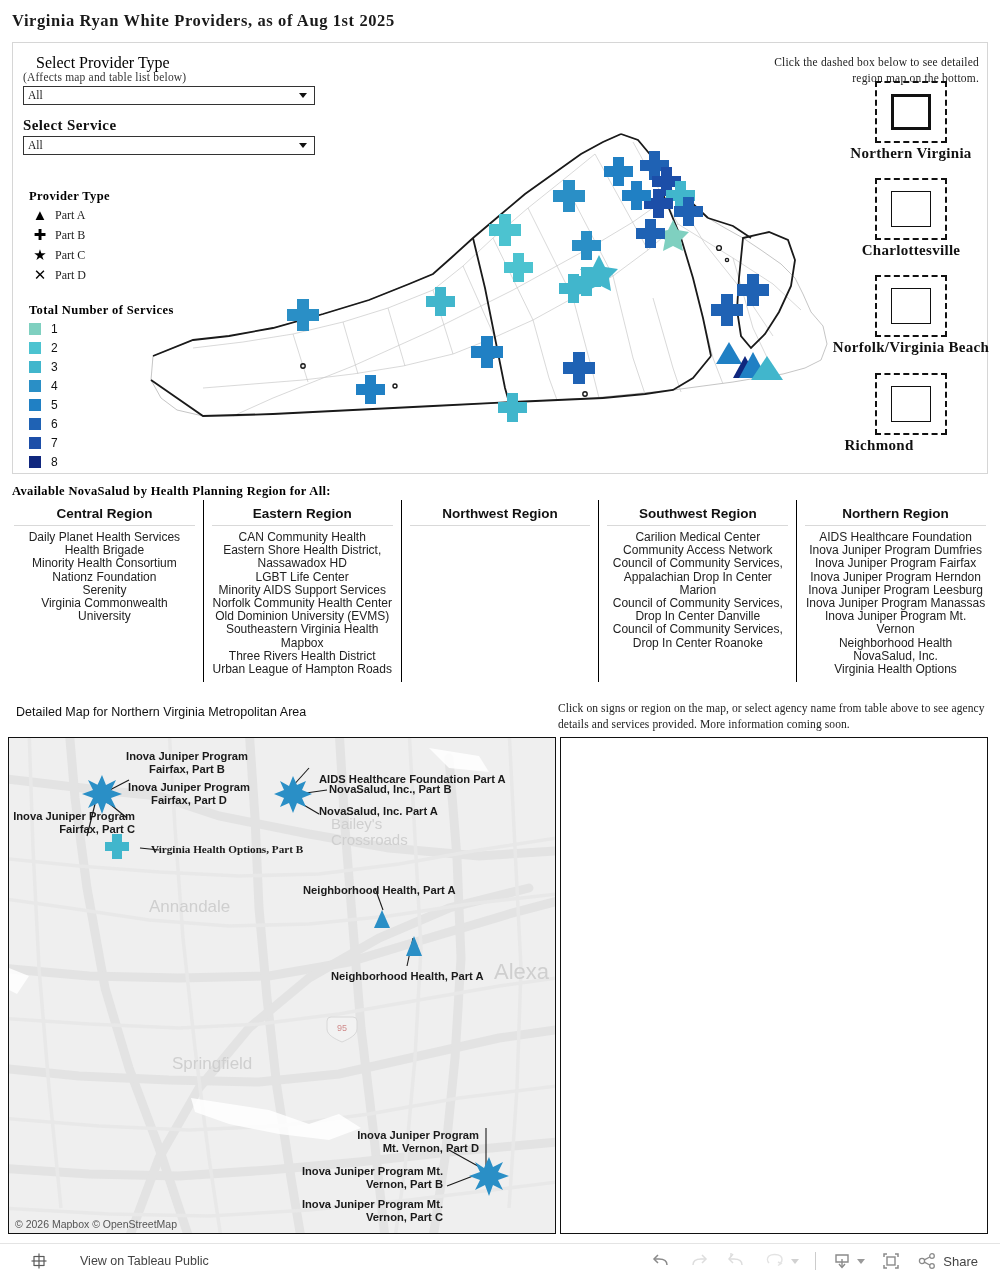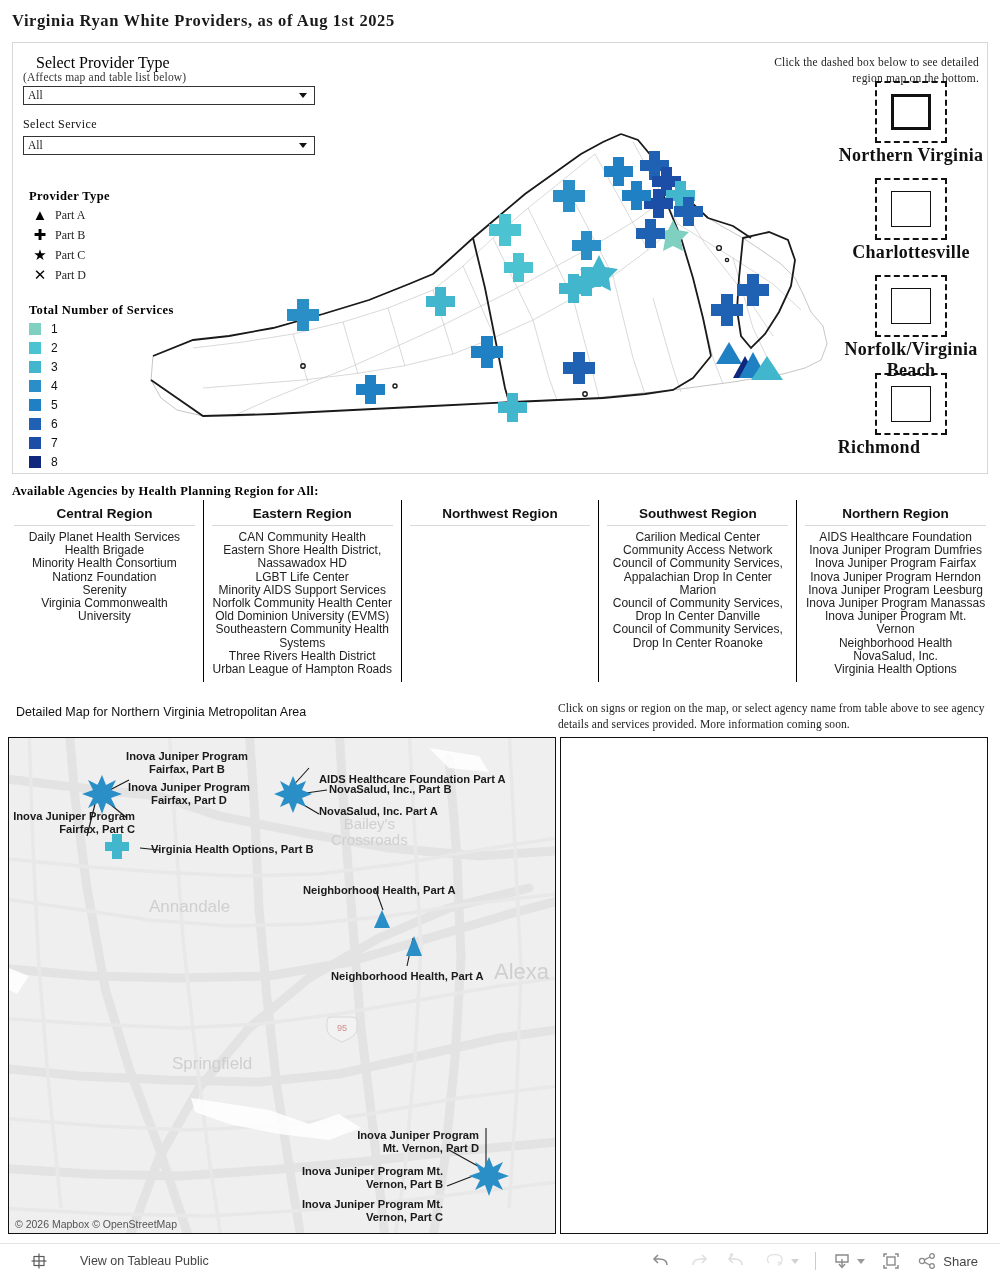--- a/index.html
+++ b/index.html
@@ -12,21 +12,21 @@
     position:absolute;left:12px;top:11px;
     font-family:"Liberation Serif", serif;
     font-weight:bold;font-size:16.5px;letter-spacing:.6px;color:#1a1a1a;
   }
   
   .top-panel{
     position:absolute;left:12px;top:42px;width:976px;height:432px;
     border:1px solid #d6d6d6;box-sizing:border-box;background:#fff;
   }
   .ctrl-label{
-    font-family:"Liberation Serif", serif;font-weight:normal;font-size:12px;
+    font-family:"Liberation Serif", serif;font-weight:bold;font-size:15px;
     letter-spacing:.4px;color:#111;
   }
   .ctrl-sub{
     font-family:"Liberation Serif", serif;font-size:11.5px;color:#333;letter-spacing:.2px;
   }
   .ctrl-select{
     width:292px;height:19px;border:1px solid #333;background:#fff;
     box-sizing:border-box;position:relative;
     font-family:"Liberation Serif", serif;font-size:11.5px;color:#222;
     display:flex;align-items:center;padding:0 4px;
@@ -48,21 +48,21 @@
 
   .hint{
     font-family:"Liberation Serif", serif;font-size:11.5px;color:#222;
     text-align:right;line-height:1.35;letter-spacing:.2px;
   }
   .regionbox{position:absolute;width:72px;height:62px;box-sizing:border-box;
     border:2px dashed #111;display:flex;align-items:center;justify-content:center;cursor:pointer;}
   .regionbox .inner{width:40px;height:36px;box-sizing:border-box;border:1.5px solid #111;}
   .regionbox.active .inner{border-width:3.5px;}
   .region-cap{position:absolute;width:180px;text-align:center;
-    font-family:"Liberation Serif", serif;font-weight:bold;font-size:18px;letter-spacing:.3px;color:#111;}
+    font-family:"Liberation Serif", serif;font-weight:bold;font-size:15px;letter-spacing:.3px;color:#111;}
 
   
   .vamap{position:absolute;left:120px;top:55px;width:700px;height:375px;}
 
   
   .agencies-title{position:absolute;left:12px;top:484px;
     font-family:"Liberation Serif", serif;font-weight:bold;font-size:12.5px;letter-spacing:.35px;}
   .agencies-wrap{position:absolute;left:6px;top:500px;width:988px;height:182px;display:flex;}
   .agcol{flex:1;padding:0 8px;box-sizing:border-box;border-right:1px solid #000000;}
   .agcol:last-child{border-right:none;}
@@ -341,21 +341,21 @@
       <g fill="#41b6cc">
           <path d="M394 304h-9v-9h-11v9h-9v11h9v9h11v-9h9z"></path>
         </g>
       <g fill="#2080c4">
           <path d="M252 286h-9v-9h-11v9h-9v11h9v9h11v-9h9z"></path>
         </g>
     </g>
   </svg>
 </div>
 
-<div class="agencies-title">Available Agencies by Health Planning Region for All:</div>
+<div class="agencies-title">Available NovaSalud by Health Planning Region for All:</div>
 <div class="agencies-wrap" id="agencies">
     <div class="agcol">
       <h3>Central Region</h3>
       <div class="rule"></div>
       <ul>
         <li>Daily Planet Health Services</li>
         <li>Health Brigade</li>
         <li>Minority Health Consortium</li>
         <li>Nationz Foundation</li>
         <li>Serenity</li>
@@ -366,21 +366,21 @@
       <h3>Eastern Region</h3>
       <div class="rule"></div>
       <ul>
         <li>CAN Community Health</li>
         <li>Eastern Shore Health District,</li>
         <li>Nassawadox HD</li>
         <li>LGBT Life Center</li>
         <li>Minority AIDS Support Services</li>
         <li>Norfolk Community Health Center</li>
         <li>Old Dominion University (EVMS)</li>
-        <li>Southeastern Community Health Systems</li>
+        <li>Southeastern Virginia Health Mapbox</li>
         <li>Three Rivers Health District</li>
         <li>Urban League of Hampton Roads</li>
       </ul>
     </div>
     <div class="agcol">
       <h3>Northwest Region</h3>
       <div class="rule"></div>
     </div>
     <div class="agcol">
       <h3>Southwest Region</h3>
@@ -486,36 +486,36 @@
         <path d="M373 172 l8 18 h-16 z"></path>
       </g>
     <g fill="#2a8fc6">
         <path d="M405 198 l8 20 h-16 z"></path>
       </g>
     <g fill="#2a8fc6">
       <path d="M475 430 l5 -11 l4 10 l10 -5 l-5 10 l11 4 l-11 4 l5 10 l-10 -5 l-4 11 l-4 -11 l-10 5 l5 -10 l-11 -4 l11 -4 l-5 -10 z"></path>
     </g>
   </svg>
 
-  <div class="placename" style="left:322px;top:78px;font-size:15px;text-align:center;">Bailey's
+  <div class="placename" style="left:322px;top:78px;font-size:15px;text-align:left;">Bailey's
 Crossroads</div>
   <div class="placename" style="left:140px;top:160px;font-size:17px;">Annandale</div>
   <div class="placename" style="left:485px;top:222px;font-size:22px;">Alexa</div>
   <div class="placename" style="left:163px;top:317px;font-size:17px;">Springfield</div>
 
   <div class="mk-label c" style="left:113px;top:12px;width:130px;">Inova Juniper Program
 Fairfax, Part B</div>
   <div class="mk-label c" style="left:112px;top:43px;width:136px;">Inova Juniper Program
 Fairfax, Part D</div>
   <div class="mk-label r" style="left:-4px;top:72px;width:130px;">Inova Juniper Program
 Fairfax, Part C</div>
   <div class="mk-label" style="left:310px;top:20px;margin-top:15px;">AIDS Healthcare Foundation Part A</div>
   <div class="mk-label" style="left:320px;top:45px;">NovaSalud, Inc., Part B</div>
   <div class="mk-label" style="left:310px;top:67px;">NovaSalud, Inc. Part A</div>
-  <div class="mk-label" style="left:142px;top:105px;">Virginia Health Options, Part B</div>
+  <div class="mk-label" style="left:142px;top:105px;font-family:Liberation Serif, serif;">Virginia Health Options, Part B</div>
   <div class="mk-label" style="left:294px;top:146px;">Neighborhood Health, Part A</div>
   <div class="mk-label" style="left:322px;top:232px;">Neighborhood Health, Part A</div>
   <div class="mk-label r" style="left:340px;top:391px;width:130px;">Inova Juniper Program
 Mt. Vernon, Part D</div>
   <div class="mk-label r" style="left:284px;top:427px;width:150px;">Inova Juniper Program Mt.
 Vernon, Part B</div>
   <div class="mk-label r" style="left:284px;top:460px;width:150px;">Inova Juniper Program Mt.
 Vernon, Part C</div>
 
   <div class="attrib">© 2026 Mapbox  © OpenStreetMap</div>

